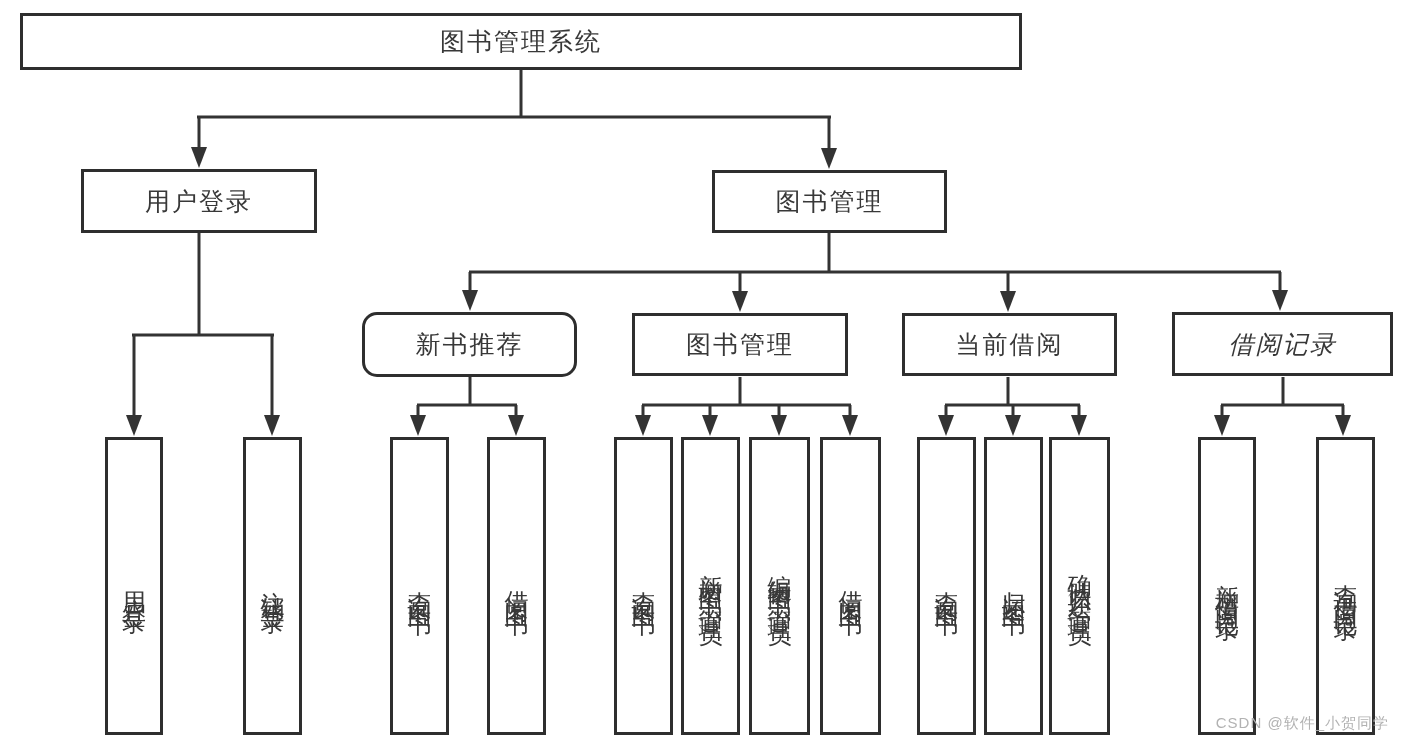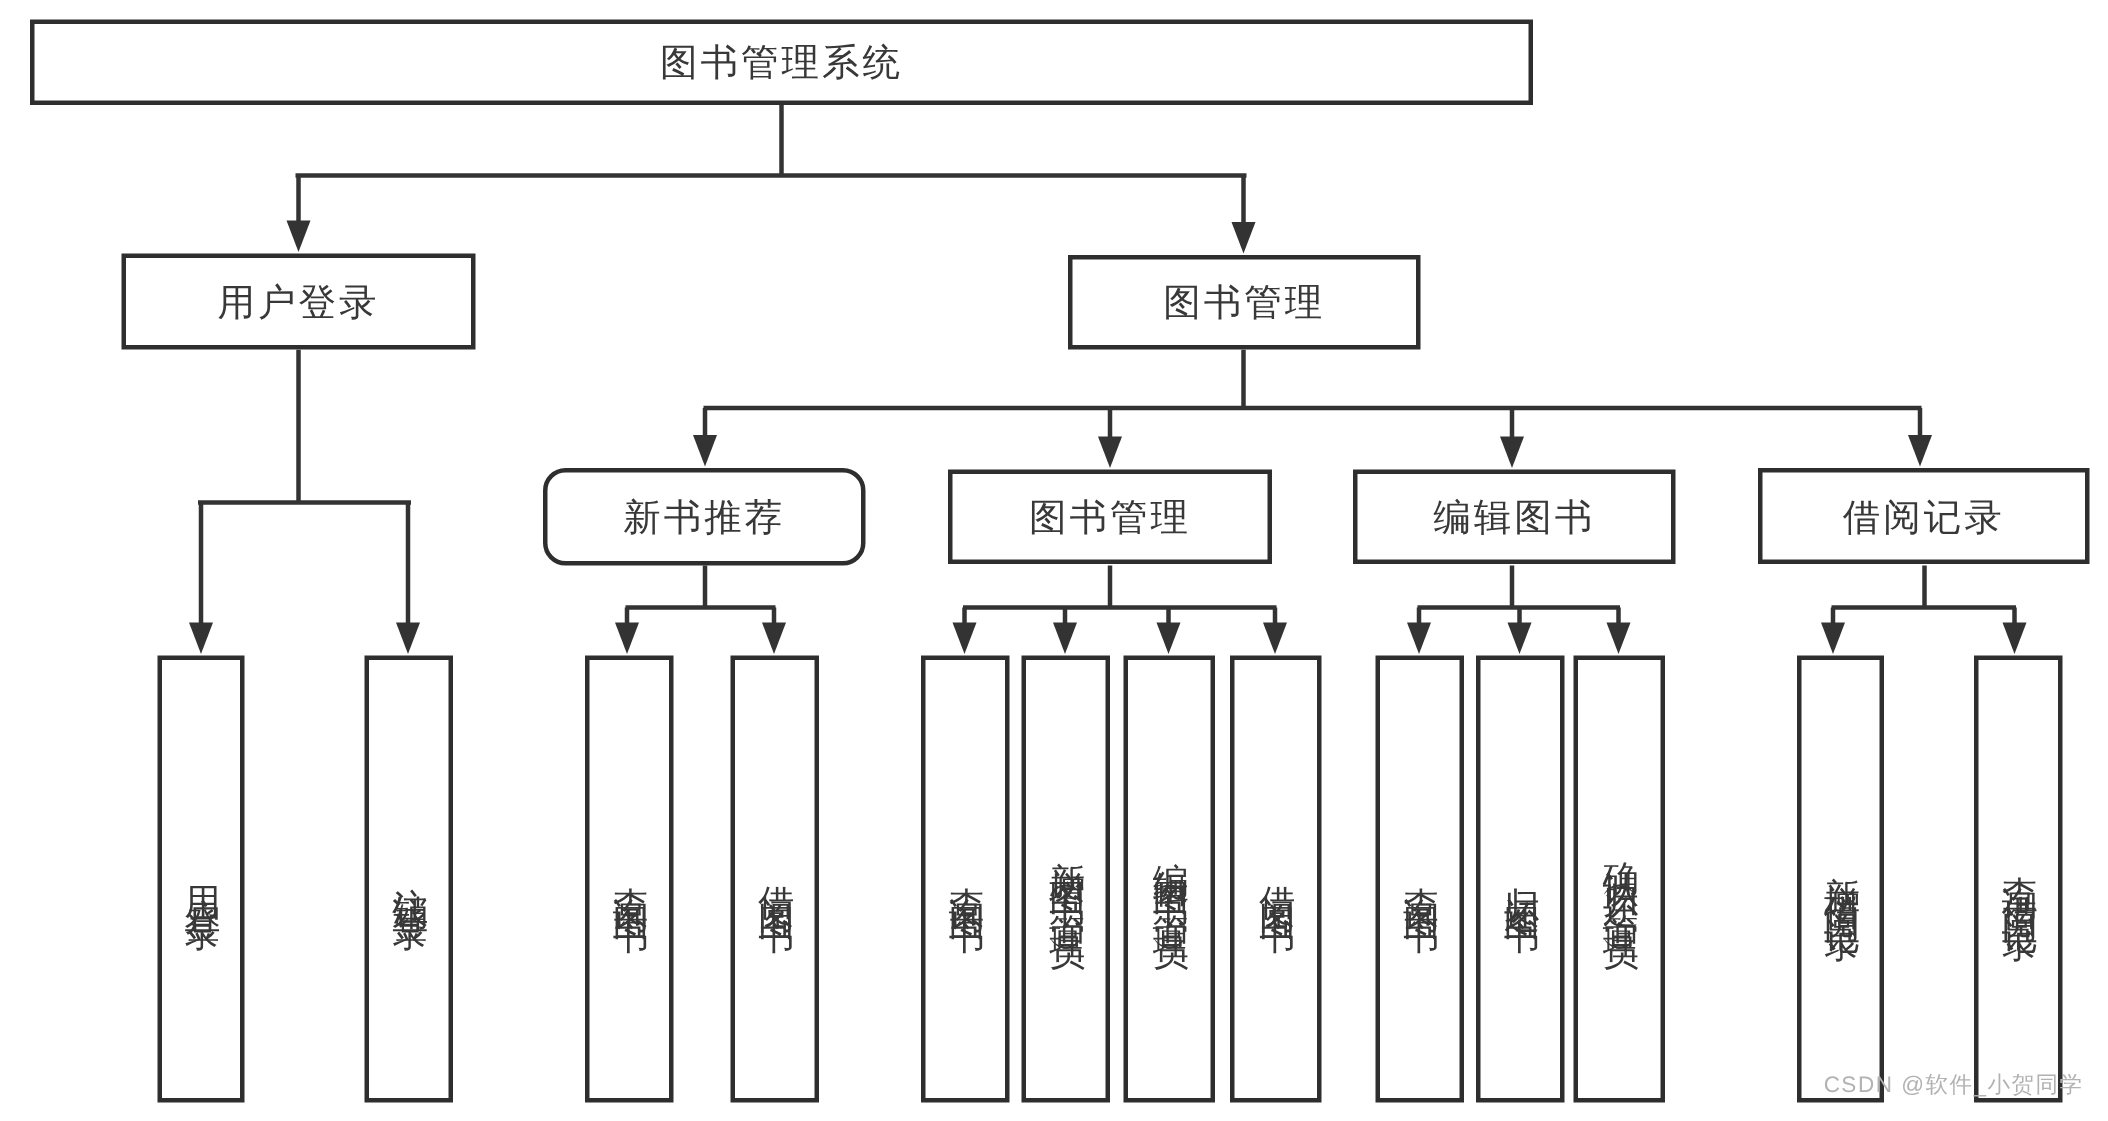--- a/index.html
+++ b/index.html
@@ -113,22 +113,22 @@
       <polygon points="1335,415 1351,415 1343,436" fill="#333333"></polygon>
     </svg>
 
   <div class="node" style="left:20px; top:13px; width:1002px; height:57px;">图书管理系统</div>
 
   <div class="node" style="left:81px; top:169px; width:236px; height:64px;">用户登录</div>
   <div class="node" style="left:712px; top:170px; width:235px; height:63px;">图书管理</div>
 
   <div class="node" style="left:362px; top:312px; width:215px; height:65px;border-radius:15px;">新书推荐</div>
   <div class="node" style="left:632px; top:313px; width:216px; height:63px;">图书管理</div>
-  <div class="node" style="left:902px; top:313px; width:215px; height:63px;">编辑图书</div>
-  <div class="node" style="left:1172px; top:312px; width:221px; height:64px;">借阅记录</div>
+  <div class="node" style="left:902px; top:313px; width:215px; height:63px;">当前借阅</div>
+  <div class="node" style="left:1172px; top:312px; width:221px; height:64px;font-style:italic;">借阅记录</div>
 
   <div class="node vnode" style="left:105px; top:437px; width:58px; height:298px;">用户登录</div>
   <div class="node vnode" style="left:243px; top:437px; width:59px; height:298px;">注销登录</div>
 
   <div class="node vnode" style="left:390px; top:437px; width:59px; height:298px;">查询图书</div>
   <div class="node vnode" style="left:487px; top:437px; width:59px; height:298px;">借阅图书</div>
 
   <div class="node vnode" style="left:614px; top:437px; width:59px; height:298px;">查询图书</div>
   <div class="node vnode" style="left:681px; top:437px; width:59px; height:298px;">新增图书（管理员）</div>
   <div class="node vnode" style="left:749px; top:437px; width:61px; height:298px;">编辑图书（管理员）</div>

